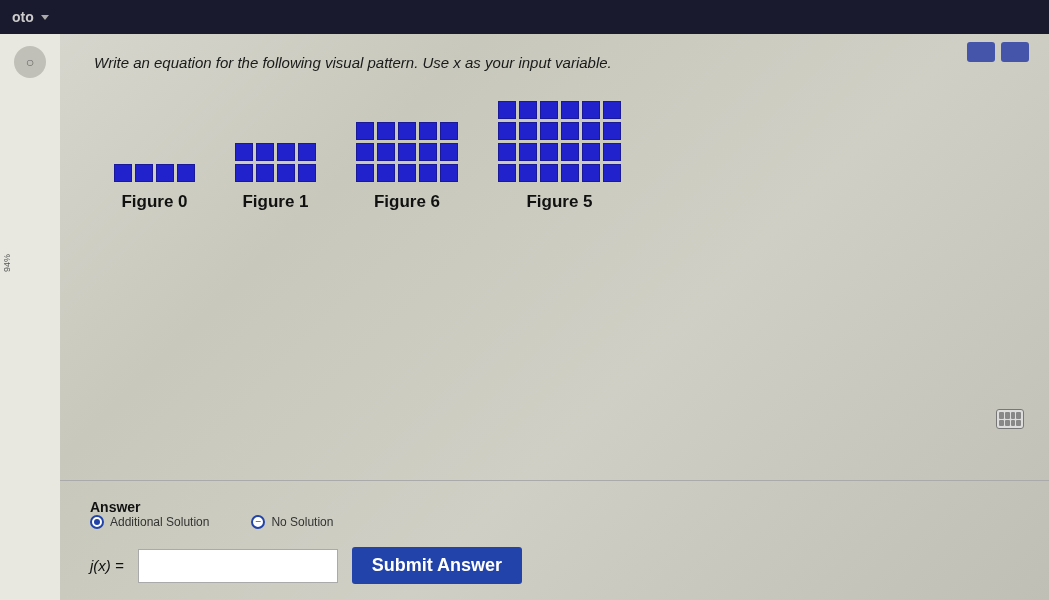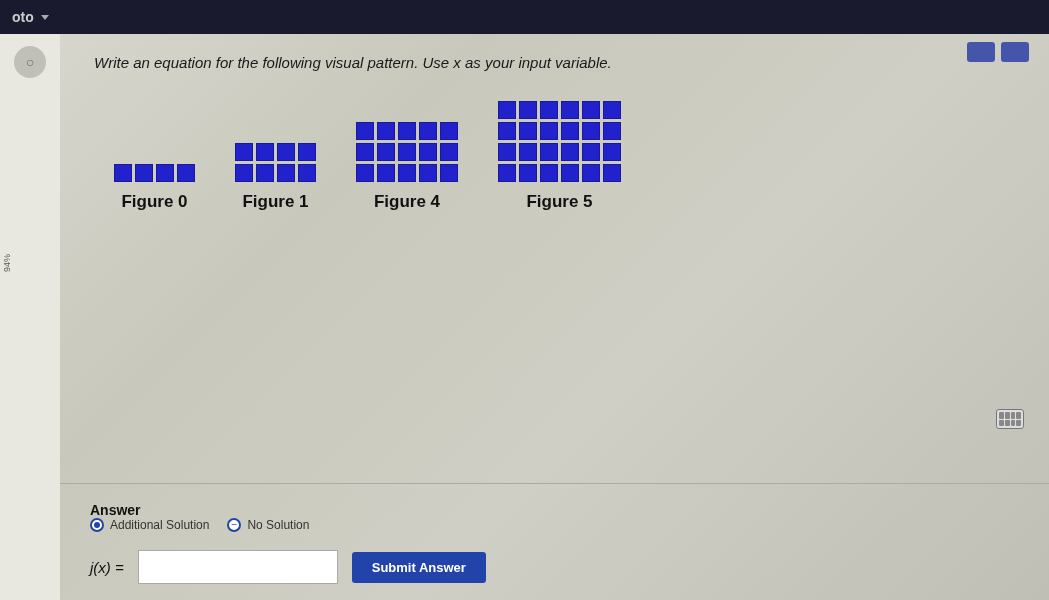--- a/index.html
+++ b/index.html
@@ -161,21 +161,21 @@
 
     .answer-label {
       font-size: 14px;
       font-weight: bold;
       color: #111;
     }
 
     .radio-row {
       display: flex;
       align-items: center;
-      gap: 18px;
+      gap: 42px;
       margin-bottom: 18px;
     }
 
     .radio-item {
       display: flex;
       align-items: center;
       gap: 6px;
       font-size: 12px;
       color: #333;
       cursor: pointer;
@@ -238,21 +238,21 @@
       padding: 0 8px;
       font-size: 14px;
       outline: none;
     }
 
     .submit-btn {
       background: #2244aa;
       color: white;
       border: none;
       padding: 8px 20px;
-      font-size: 13px;
+      font-size: 18px;
       font-weight: bold;
       cursor: pointer;
       border-radius: 3px;
     }
 
     
     .top-right-controls {
       position: absolute;
       top: 8px;
       right: 20px;
@@ -357,21 +357,21 @@
           <div class="blue-cell"></div>
           <div class="blue-cell"></div>
           <div class="blue-cell"></div>
           <div class="blue-cell"></div>
           <div class="blue-cell"></div>
           <div class="blue-cell"></div>
           <div class="blue-cell"></div>
           <div class="blue-cell"></div>
           <div class="blue-cell"></div>
         </div>
-        <div class="figure-label">Figure 4</div>
+        <div class="figure-label">Figure 6</div>
       </div>
 
       <div class="figure-item">
         <div class="grid-container grid-3">
           <div class="blue-cell"></div>
           <div class="blue-cell"></div>
           <div class="blue-cell"></div>
           <div class="blue-cell"></div>
           <div class="blue-cell"></div>
           <div class="blue-cell"></div>

